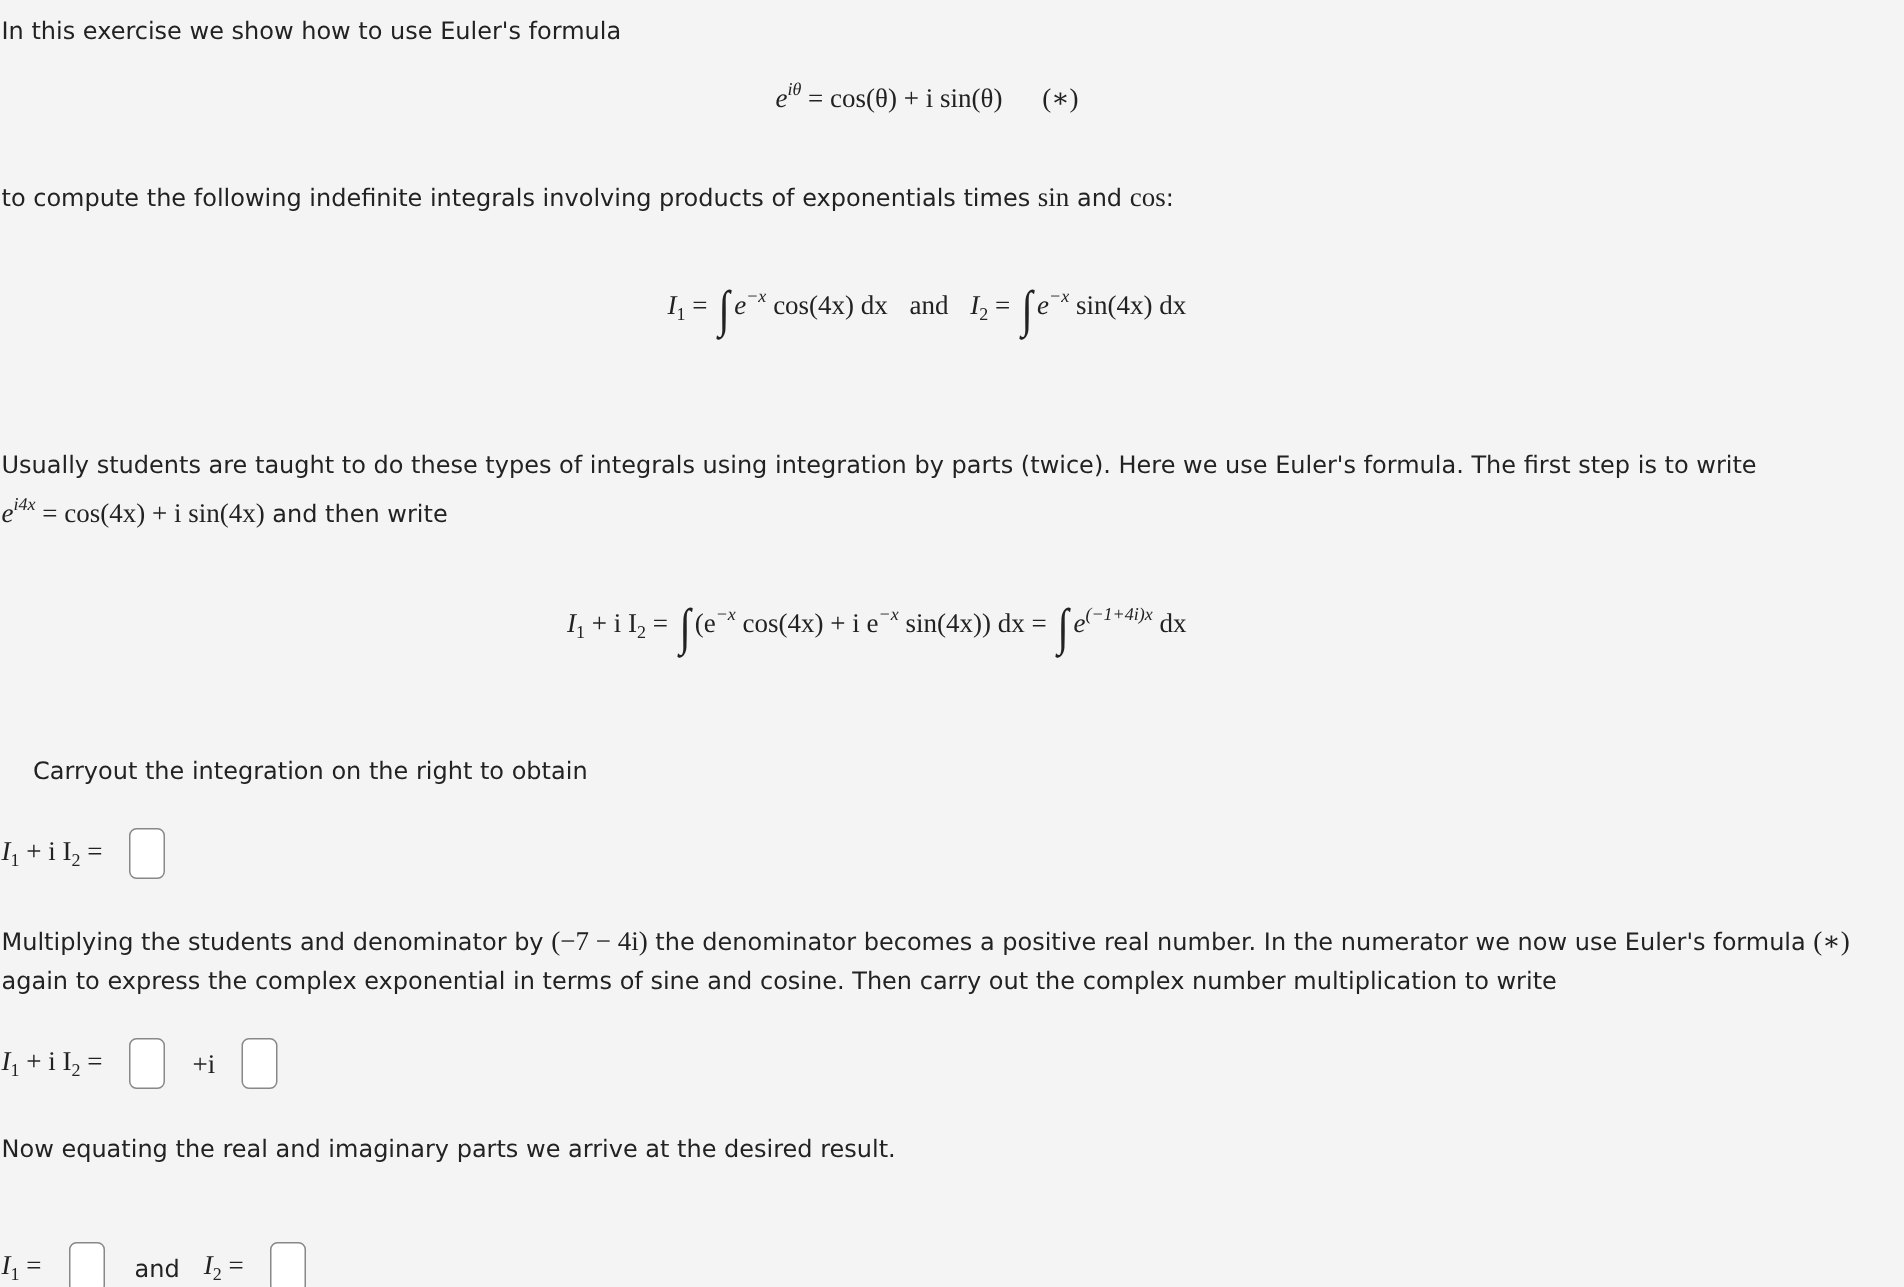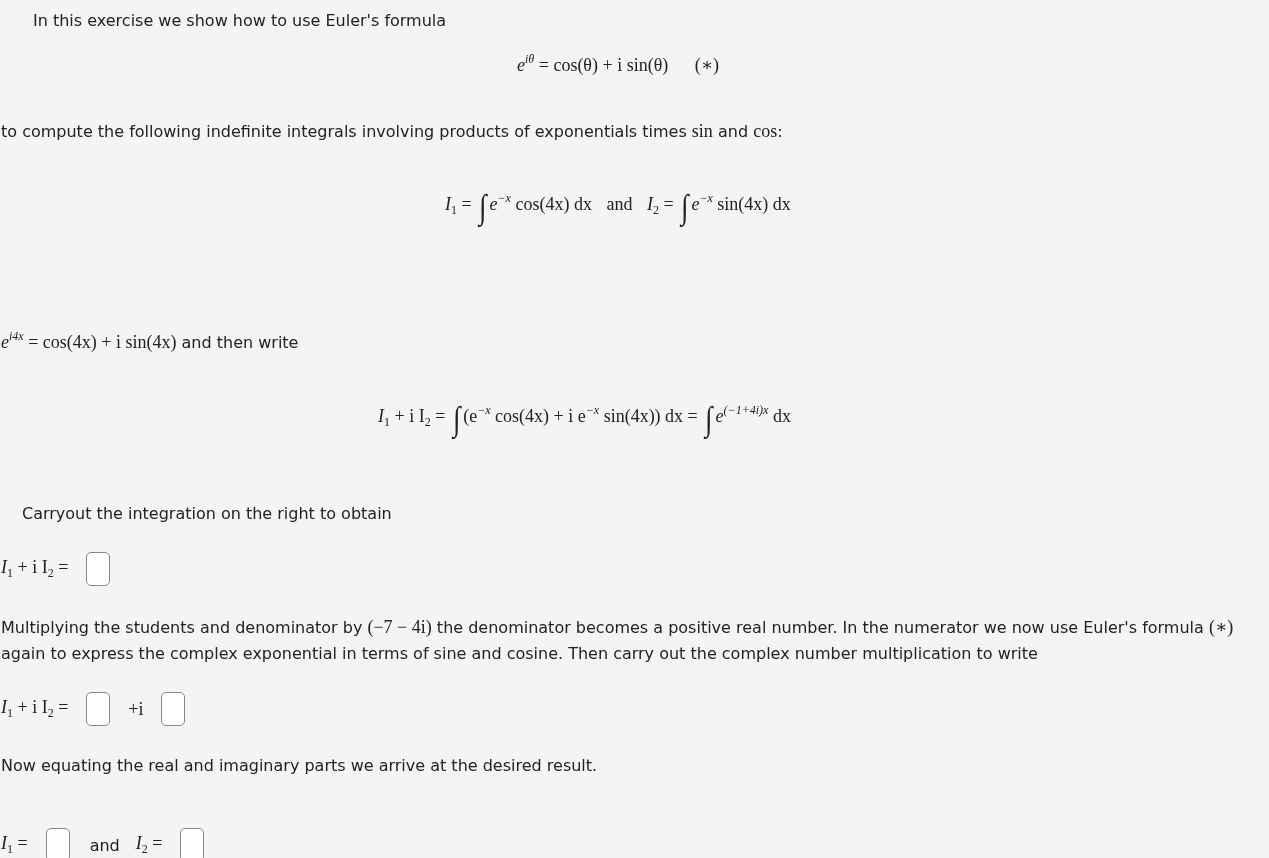--- a/index.html
+++ b/index.html
@@ -19,40 +19,40 @@
   .int { font-size: 34px; vertical-align: -8px; font-style: italic; display:inline-block; transform: scaleX(0.8); margin: 0 2px; }
   .box {
     display: inline-block; width: 24px; height: 34px; vertical-align: middle;
     border: 1px solid #888; border-radius: 5px; background: #fff; box-sizing: border-box;
   }
   .rowline { position: absolute; left: 1px; white-space: nowrap; display: flex; align-items: center; gap: 16px; }
 </style>
 </head>
 <body>
 
-<div class="txt" style="top:8px;padding-left:32px;">In this exercise we show how to use Euler's formula</div>
+<div class="txt" style="top:8px;">In this exercise we show how to use Euler's formula</div>
 
 <div class="eq" style="left:517px; top:52px;">
   <span class="mi">e</span><span class="sup mi">iθ</span>
   <span>= cos(θ) + i sin(θ)</span>
   <span style="margin-left:22px;">(∗)</span>
 </div>
 
 <div class="txt" style="top:118px;">
   <span>to compute the following indefinite integrals involving products of exponentials times </span><span class="m">sin</span><span> and </span><span class="m">cos</span><span>:</span>
 </div>
 
 <div class="eq" style="left:445px; top:188px;">
   <span class="mi">I</span><span class="sub">1</span><span> = </span><span class="int">∫</span><span class="mi">e</span><span class="sup mi">−x</span><span> cos(4x) dx</span>
   <span style="margin:0 10px;">and</span>
   <span class="mi">I</span><span class="sub">2</span><span> = </span><span class="int">∫</span><span class="mi">e</span><span class="sup mi">−x</span><span> sin(4x) dx</span>
 </div>
 
 <div class="txt wrap" style="top:297px;">
-  <br>
+  <span>Usually students are taught to do these types of integrals using integration by parts (twice). Here we use Euler's formula. The first step is to write</span><br>
   <span class="mi">e</span><span class="sup mi">i4x</span><span class="m"> = cos(4x) + i sin(4x)</span><span> and then write</span>
 </div>
 
 <div class="eq" style="left:378px; top:400px;">
   <span class="mi">I</span><span class="sub">1</span><span> + i I</span><span class="sub">2</span><span> = </span><span class="int">∫</span><span>(e</span><span class="sup mi">−x</span><span> cos(4x) + i e</span><span class="sup mi">−x</span><span> sin(4x)) dx = </span><span class="int">∫</span><span class="mi">e</span><span class="sup mi">(−1+4i)x</span><span> dx</span>
 </div>
 
 <div class="txt" style="top:501px;padding-left:21px;">Carryout the integration on the right to obtain</div>
 
 <div class="rowline" style="top:552px;">

